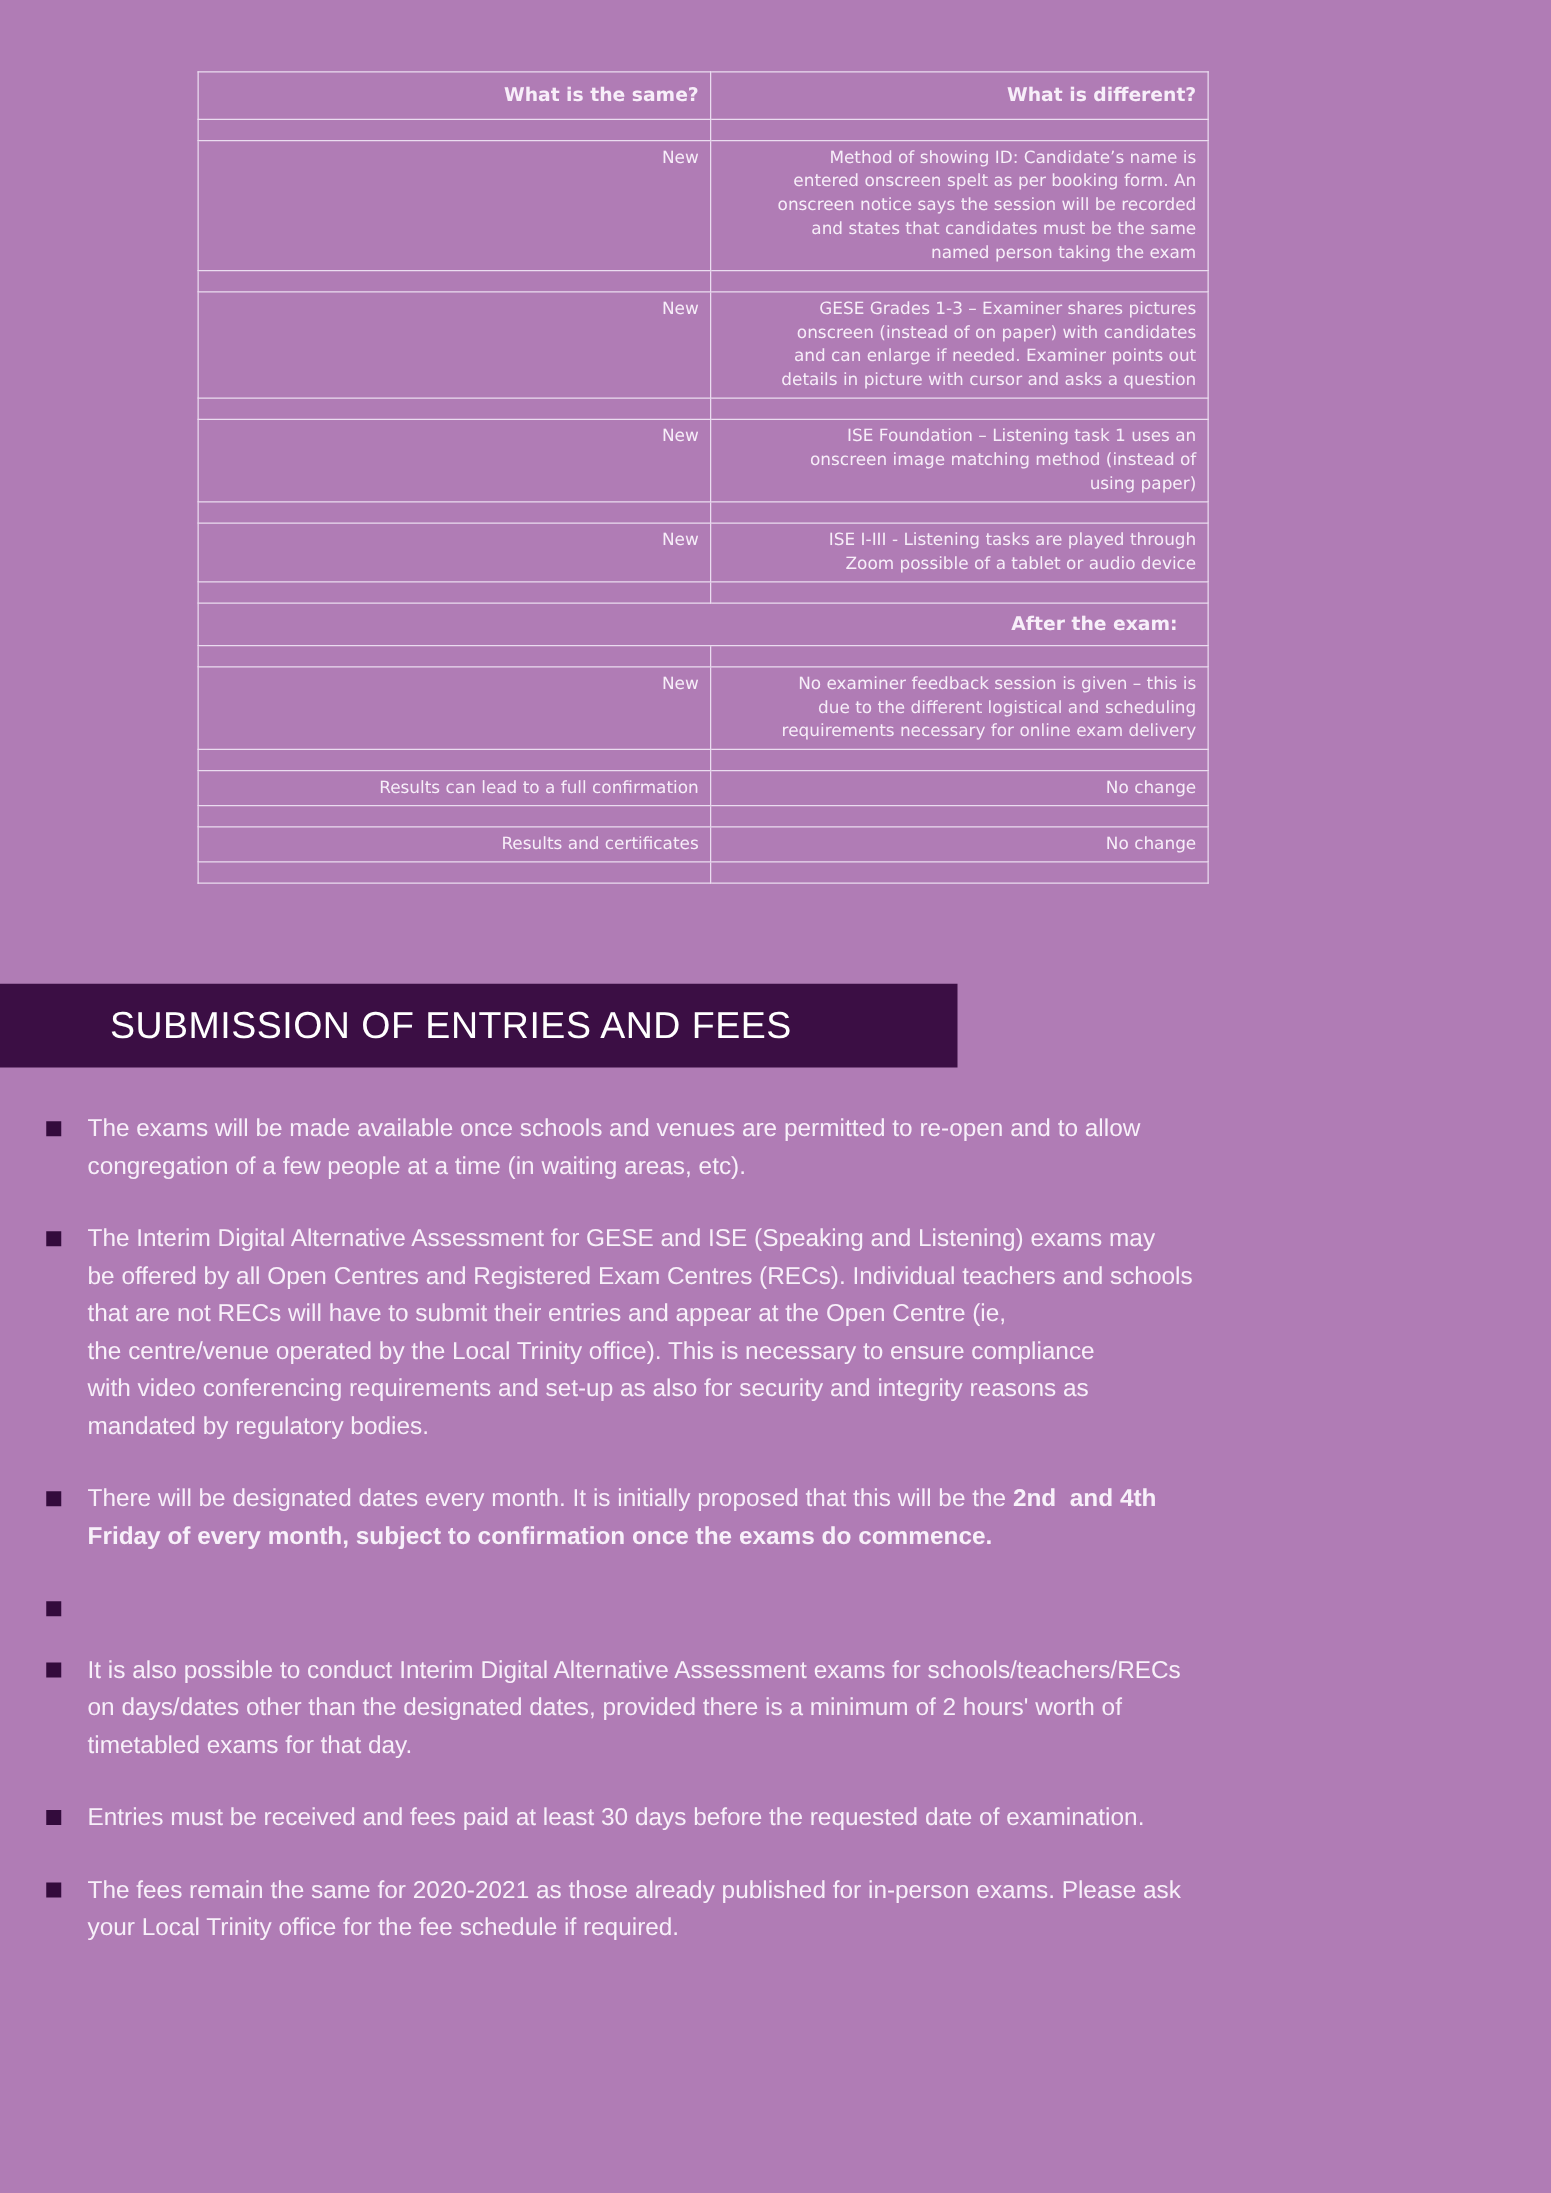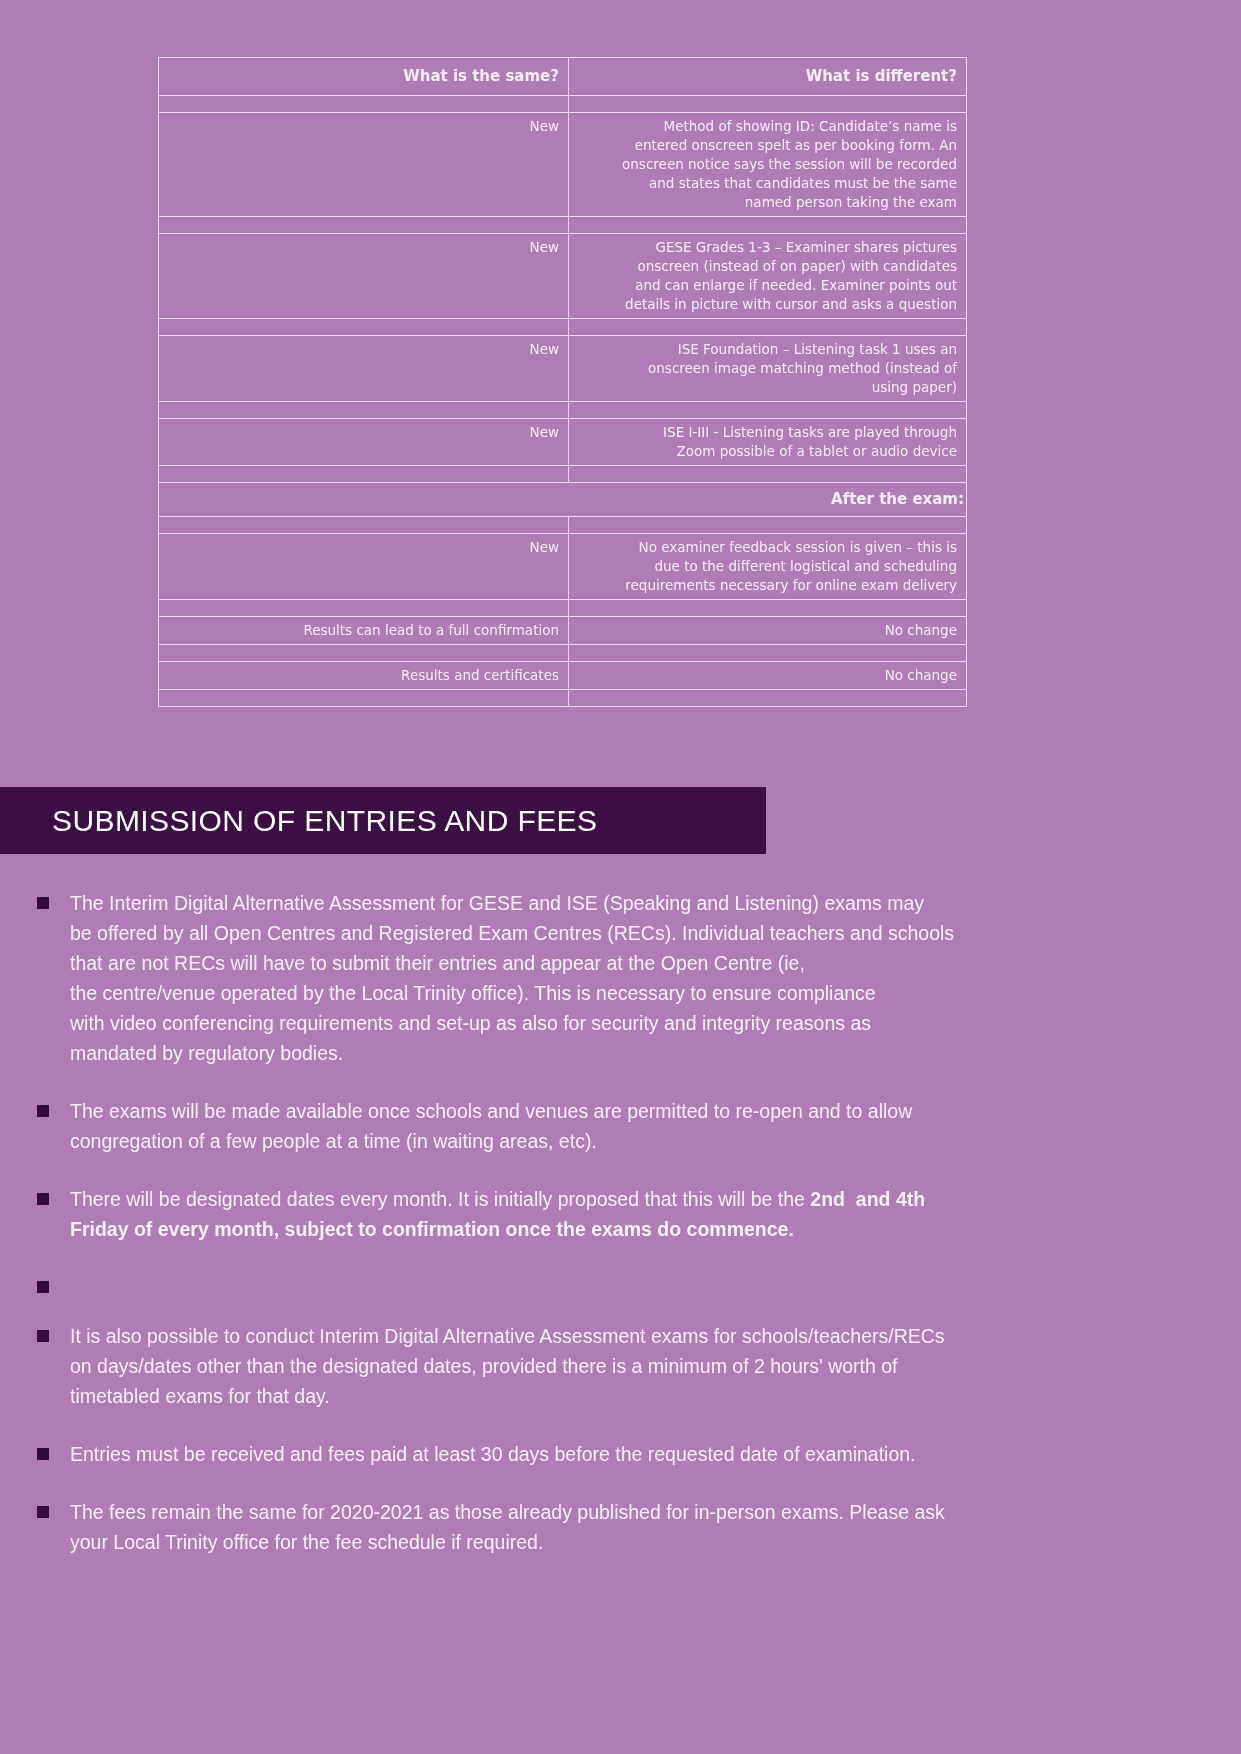--- a/index.html
+++ b/index.html
@@ -22,29 +22,29 @@
     font-size:13.5px; line-height:19px;
     color:var(--txt);
     vertical-align:top; text-align:right;
     white-space:pre-wrap;
     word-wrap:break-word;
   }
   table.cmp th{
     font-weight:bold; font-size:15px; padding:9px 9px;
   }
   table.cmp tr.spacer td{height:16px; padding:0;}
-  table.cmp tr.section td{font-weight:bold; font-size:15px; padding:7px 2px;}
+  table.cmp tr.section td{font-weight:bold; font-size:15px; padding:7px 24px;}
   
   .section-bar{
     position:absolute; left:0; top:787px; width:766px; height:67px;
     background:var(--dark);
     display:flex; align-items:center;
   }
   .section-title{
-    padding-left:52px;
+    padding-left:88px;
     color:#ffffff;
     font-size:30px; font-weight:500; letter-spacing:0.4px;
     font-family:"Liberation Sans", sans-serif;
   }
   
   ul.bullets{
     position:absolute; left:37px; top:888px; width:1175px;
     margin:0; padding:0; list-style:none;
   }
   ul.bullets li{display:flex; margin:0 0 28px 0;}
@@ -157,34 +157,34 @@
     </table>
   </div>
 
   <div class="section-bar">
     <span class="section-title">SUBMISSION OF ENTRIES AND FEES</span>
   </div>
 
   <ul class="bullets" id="bullet-list">
       <li>
         <span class="sq"></span>
+        <span class="btext"><span>The exams will be made available once schools and venues are permitted to re-open and to allow
+congregation of a few people at a time (in waiting areas, etc).</span><strong></strong></span>
+      </li>
+      <li>
+        <span class="sq"></span>
         <span class="btext"><span>The Interim Digital Alternative Assessment for GESE and ISE (Speaking and Listening) exams may
 be offered by all Open Centres and Registered Exam Centres (RECs). Individual teachers and schools
 that are not RECs will have to submit their entries and appear at the Open Centre (ie,
 the centre/venue operated by the Local Trinity office). This is necessary to ensure compliance
 with video conferencing requirements and set-up as also for security and integrity reasons as
 mandated by regulatory bodies.</span><strong></strong></span>
       </li>
       <li>
         <span class="sq"></span>
-        <span class="btext"><span>The exams will be made available once schools and venues are permitted to re-open and to allow
-congregation of a few people at a time (in waiting areas, etc).</span><strong></strong></span>
-      </li>
-      <li>
-        <span class="sq"></span>
         <span class="btext"><span>There will be designated dates every month. It is initially proposed that this will be the </span><strong>2nd  and 4th
 Friday of every month, subject to confirmation once the exams do commence.</strong></span>
       </li>
       <li>
         <span class="sq"></span>
       </li>
       <li>
         <span class="sq"></span>
         <span class="btext"><span>It is also possible to conduct Interim Digital Alternative Assessment exams for schools/teachers/RECs
 on days/dates other than the designated dates, provided there is a minimum of 2 hours' worth of

